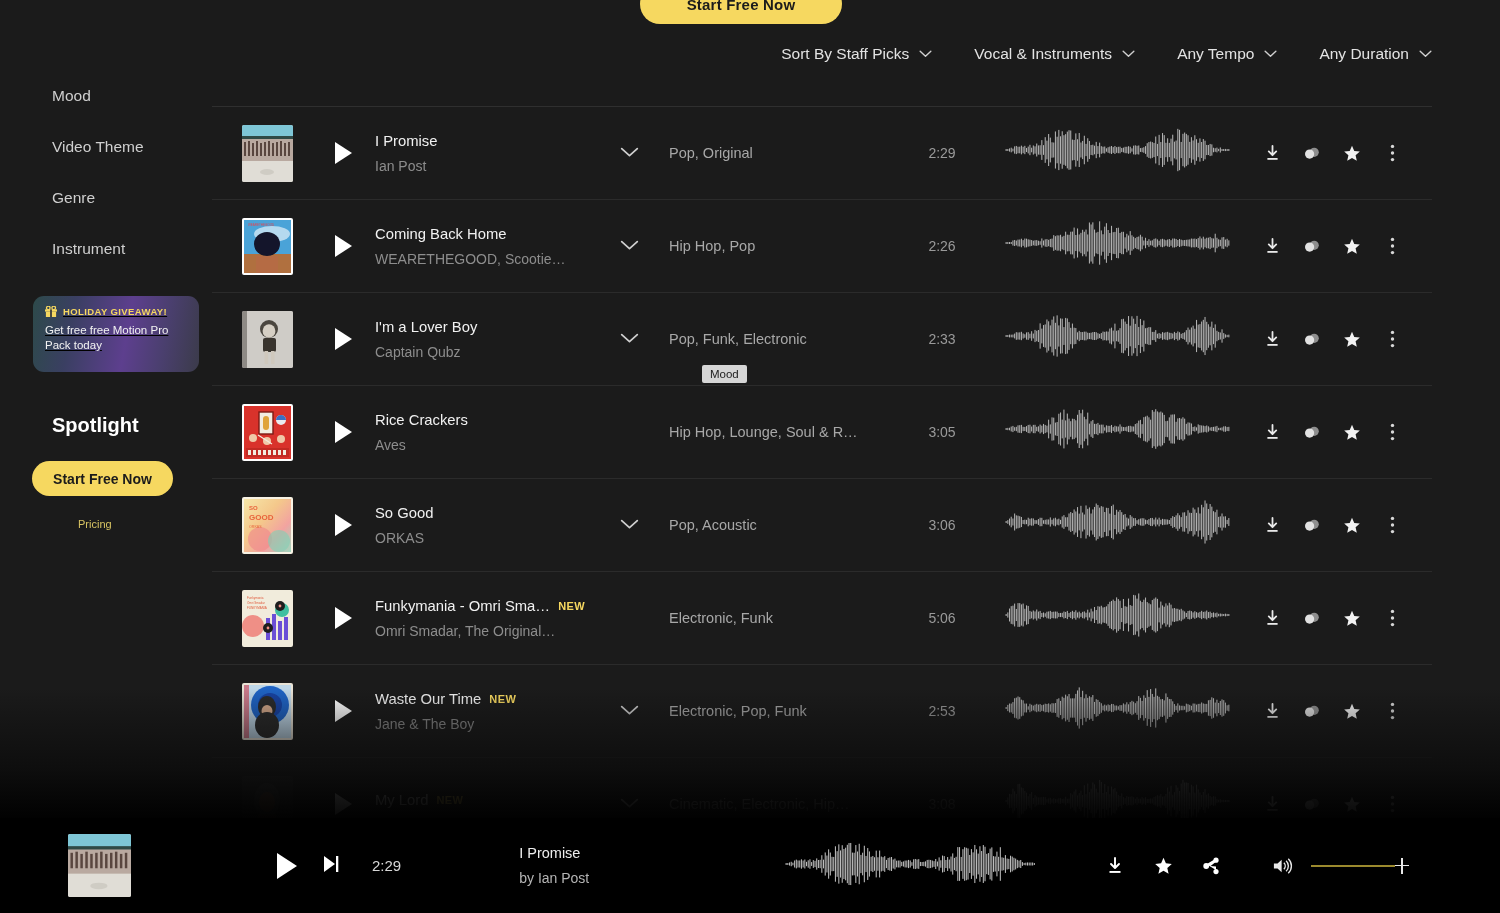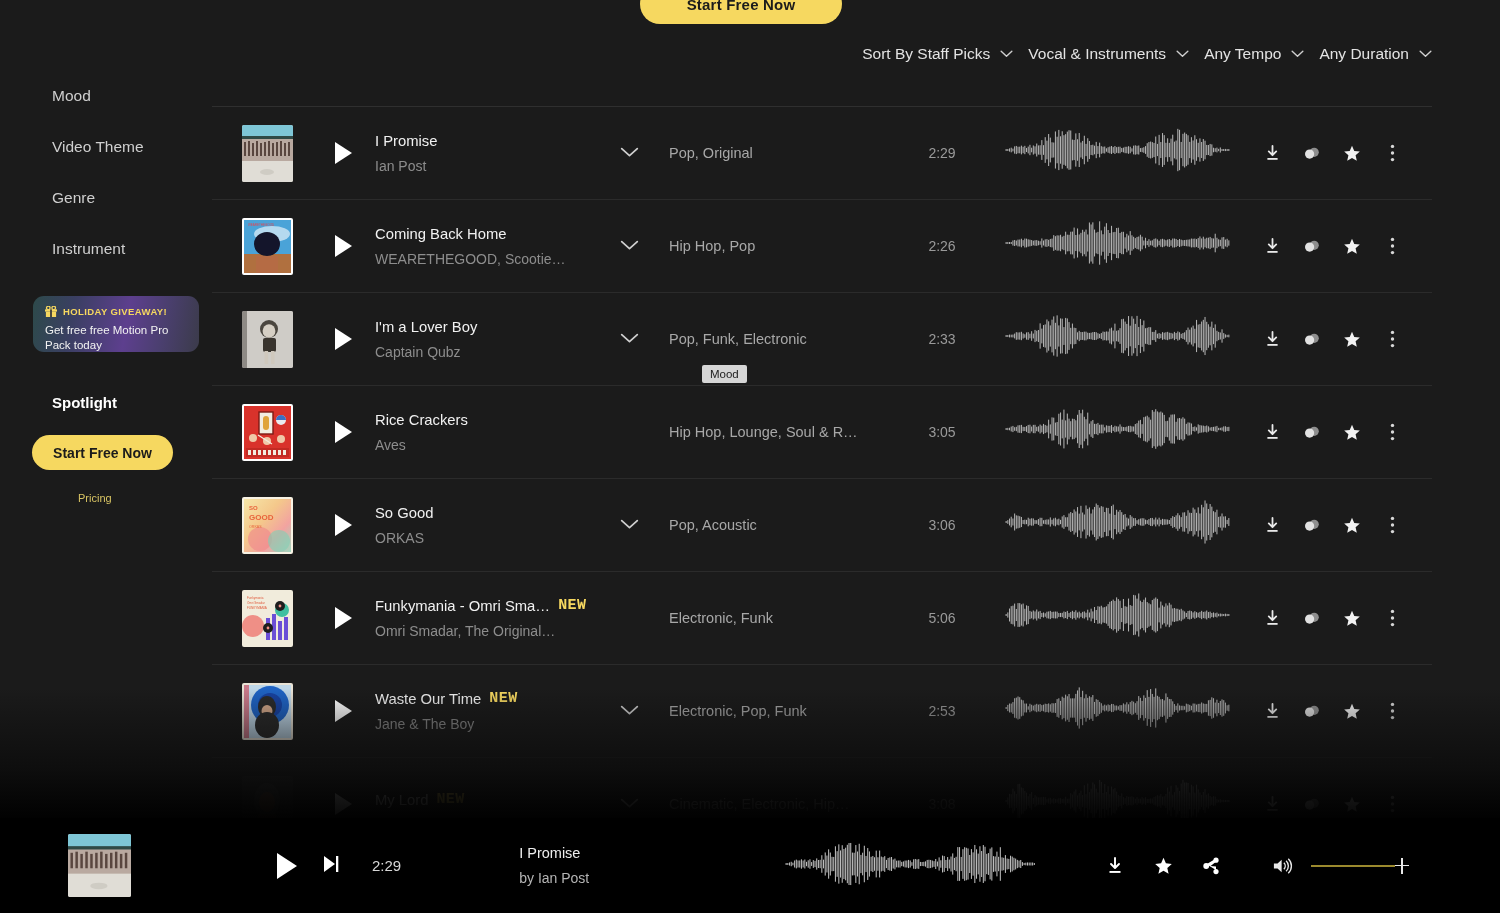--- a/index.html
+++ b/index.html
@@ -40,58 +40,59 @@
     display: flex; align-items: center; justify-content: center;
     letter-spacing: .2px;
     z-index: 40;
   }
 
   
   .filter-bar {
     position: absolute; left: 212px; top: 36px;
     width: 1220px; height: 36px;
     display: flex; align-items: center; justify-content: flex-end;
-    gap: 15px; padding-right: 0px;
+    gap: 42px; padding-right: 0px;
   }
   .filter {
     display: flex; align-items: center; gap: 10px;
     color: #e3e3e3; font-size: 15.5px;
     cursor: pointer;
     white-space: nowrap;
   }
   .chev { display:inline-block; width: 13px; height: 8px; }
   .chev svg { display:block; }
 
   
   .sidebar { position: absolute; left: 0; top: 70px; width: 212px; }
   .side-link {
     height: 51px; display:flex; align-items:center;
     padding-left: 52px;
     color: #cfcfcf; font-size: 15.5px; cursor: pointer;
   }
   .promo {
     margin: 22px 0 0 33px;
-    width: 166px; height: 56px;
+    width: 166px; height: 76px;
     border-radius: 11px;
     background: linear-gradient(100deg,#2d4a4a 0%, #3a3f62 24%, #5d3f8e 56%, #4a3f6e 78%, #3b3b4a 100%);
     padding: 10px 12px 0 12px;
     cursor: pointer;
+    text-decoration: underline;
   }
   .promo-head {
     display: flex; align-items: center; gap: 6px;
     color: #f6d860; font-size: 9.5px; font-weight: bold;
     letter-spacing: .4px;
   }
   .gift { width: 12px; height: 11px; display:block; }
   .promo-body {
     margin-top: 6px; color: #f2f2f2; font-size: 11.5px; line-height: 15px;
   }
   .spotlight {
     margin: 42px 0 0 52px;
-    color: #ffffff; font-size: 15px; font-weight: bold;
+    color: #ffffff; font-size: 20px; font-weight: bold;
   }
   .side-cta {
     margin: 24px 0 0 32px;
     width: 141px; height: 35px; border-radius: 18px;
     background: #f6d860; color: #1b1b1b;
     font-size: 14px; font-weight: bold;
     display:flex; align-items:center; justify-content:center;
     cursor: pointer;
   }
   .pricing {
@@ -127,21 +128,21 @@
   .play-tri {
     width: 0; height: 0;
     border-left: 17px solid #ffffff;
     border-top: 11px solid transparent;
     border-bottom: 11px solid transparent;
   }
 
   .meta { flex: 0 0 232px; margin-left: 8px; }
   .title-line { display:flex; align-items:center; gap:8px; }
   .t-title { color: #f1f1f1; font-size: 14.8px; white-space: nowrap; }
-  .badge-new { color: #f6d860; font-size: 15px; font-weight: bold; letter-spacing: .4px; font-family: Liberation Mono, monospace; }
+  .badge-new { color: #f6d860; font-size: 11px; font-weight: bold; letter-spacing: .4px; }
   .t-artist { color: #8d8d8d; font-size: 14px; margin-top: 9px; white-space: nowrap; }
 
   .expand {
     flex: 0 0 44px; display:flex; align-items:center; justify-content:center;
     cursor: pointer;
   }
   .tags {
     flex: 0 0 230px; margin-left: 18px;
     color: #a8a8a8; font-size: 14.5px; white-space: nowrap;
   }

